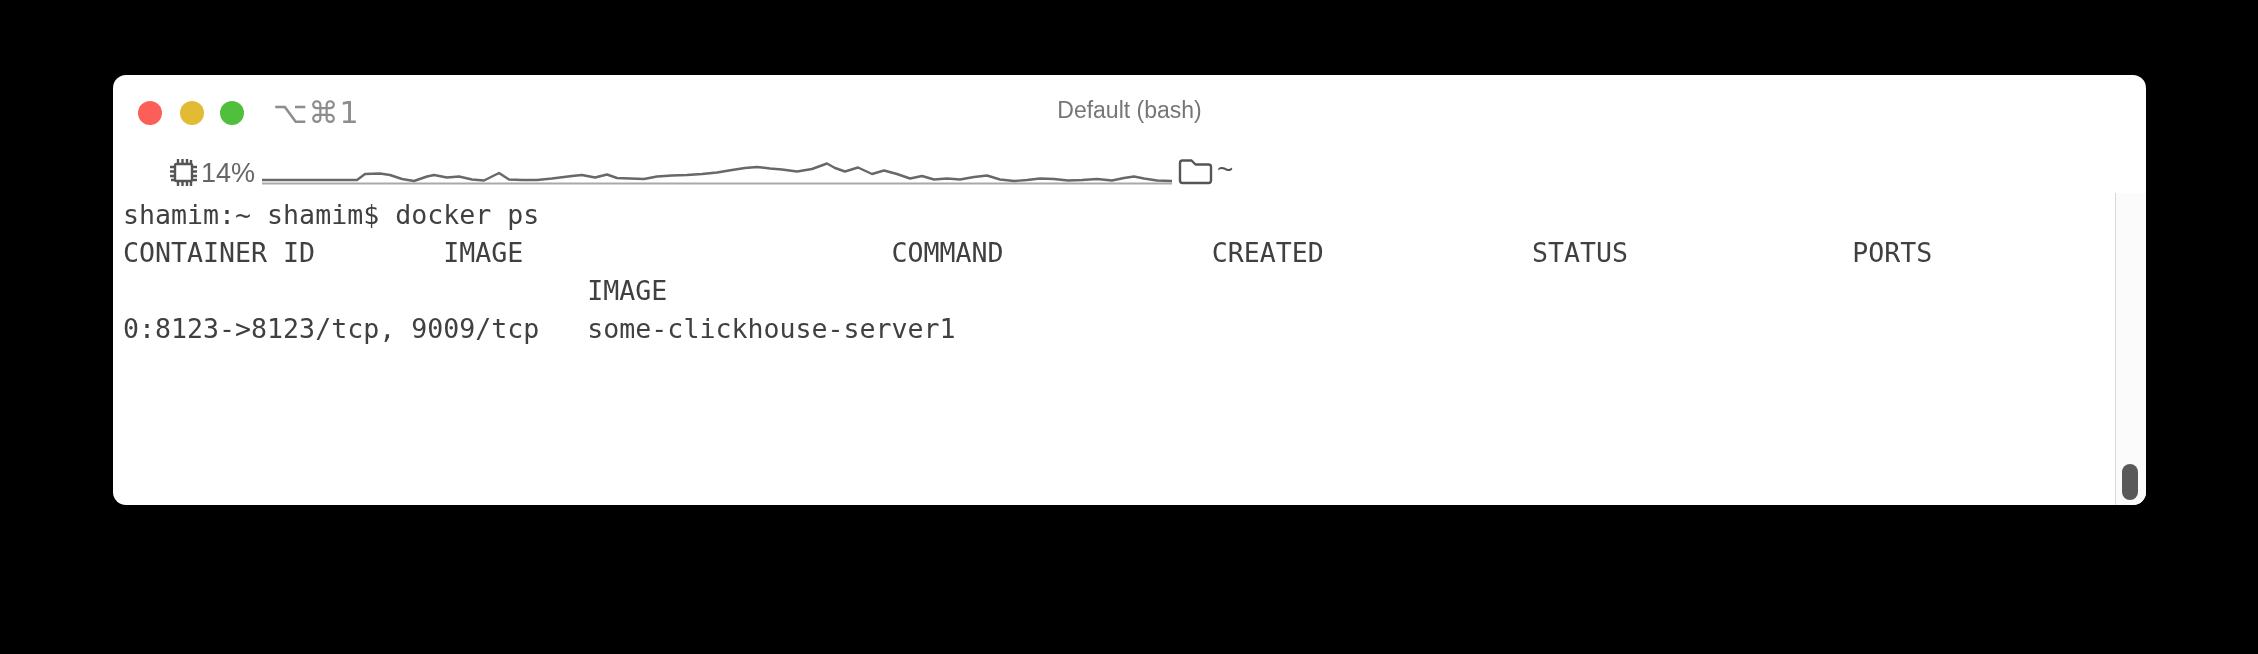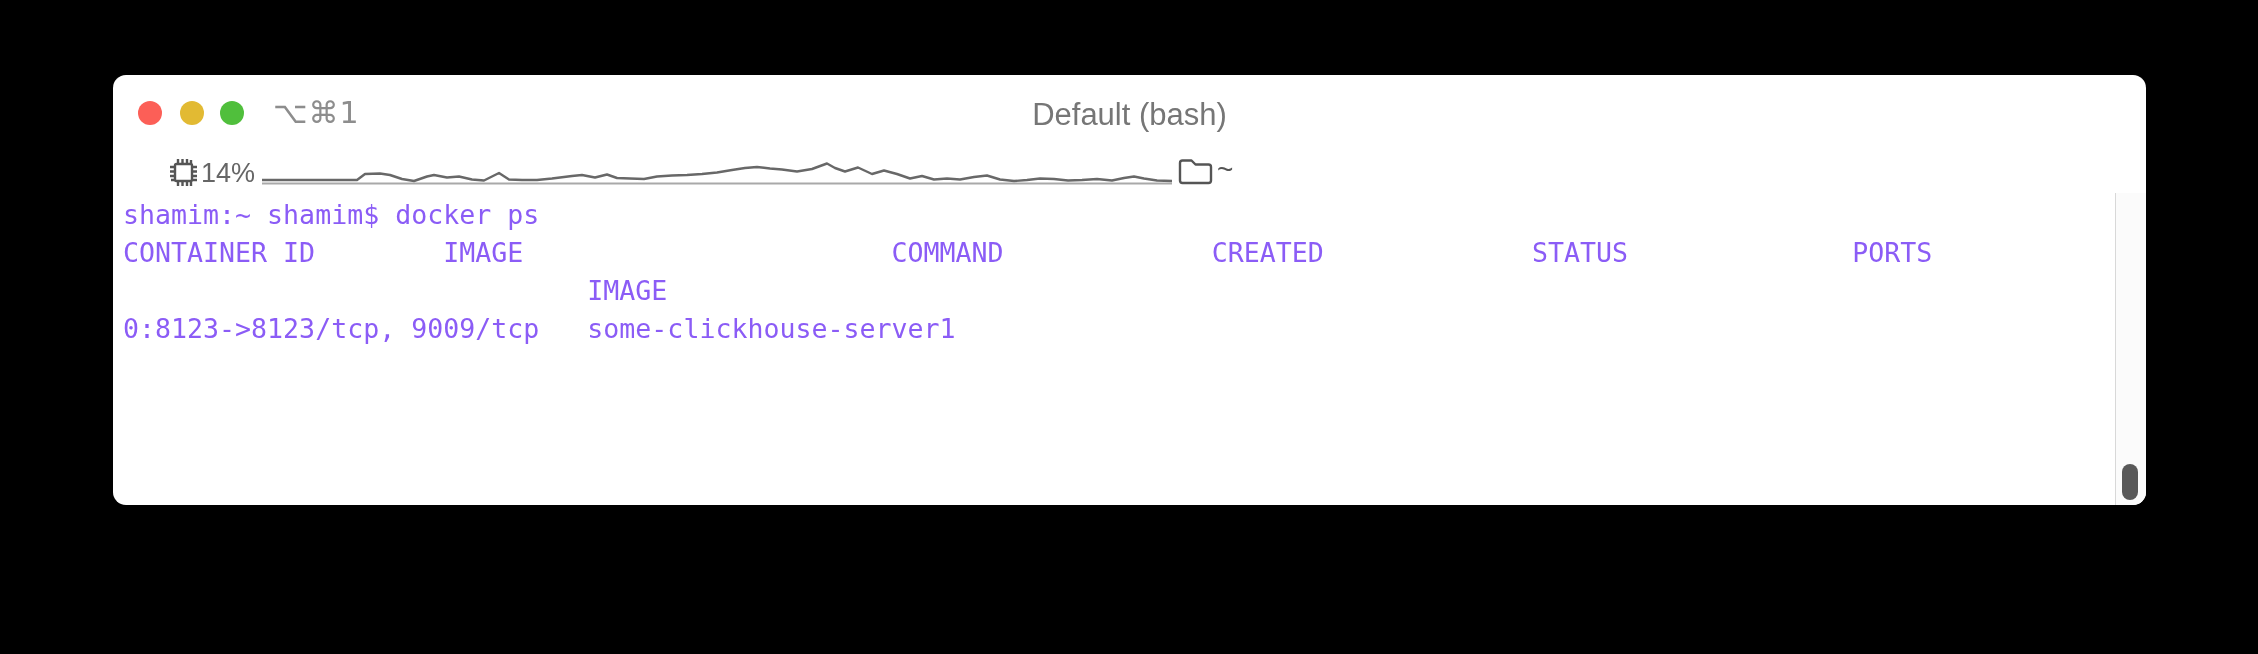--- a/index.html
+++ b/index.html
@@ -9,33 +9,33 @@
           background:#ffffff;border-radius:13px;}
 
   
   .light{position:absolute;width:24px;height:24px;border-radius:50%;top:26px;}
   .light.red{left:25px;background:#fc5f57;}
   .light.yellow{left:67px;background:#e2ba33;}
   .light.green{left:107px;background:#50bf3c;}
   .shortcut{position:absolute;left:160px;top:21px;font-size:30px;line-height:34px;
             color:#8d8d8d;font-family:"DejaVu Sans",sans-serif;letter-spacing:1px;}
   .title{position:absolute;left:0;top:22px;width:100%;text-align:center;
-         font-size:31px;color:#767676;}
+         font-size:23px;color:#767676;}
 
   
   .toolbar{position:absolute;left:0;top:75px;width:100%;height:50px;margin-left:42px;}
   .cpu-icon{position:absolute;left:12px;top:6px;}
   .cpu-label{position:absolute;left:46px;top:8px;font-size:27px;color:#666;}
   .spark{position:absolute;left:107px;top:0;}
   .folder-icon{position:absolute;left:1022px;top:6px;}
   .dir-label{position:absolute;left:1062px;top:4px;font-size:28px;color:#555;}
 
   
   .terminal{position:absolute;left:10px;top:121px;width:1990px;
-            font-family:"DejaVu Sans Mono",monospace;font-size:26.6px;color:#8b5cf6;}
+            font-family:"DejaVu Sans Mono",monospace;font-size:26.6px;color:#404040;}
   .tline{white-space:pre;height:38px;line-height:38px;}
   .cursor{display:inline-block;width:16px;height:32px;background:#000;vertical-align:bottom;margin-bottom:2px;}
 
   
   .scrollbar{position:absolute;right:0;top:118px;width:30px;height:312px;
              background:#fbfbfb;border-left:1px solid #d8d8d8;border-bottom-right-radius:13px;}
   .thumb{position:absolute;left:6px;top:271px;width:16px;height:36px;border-radius:8px;background:#595959;}
 </style>
 </head>
 <body>

